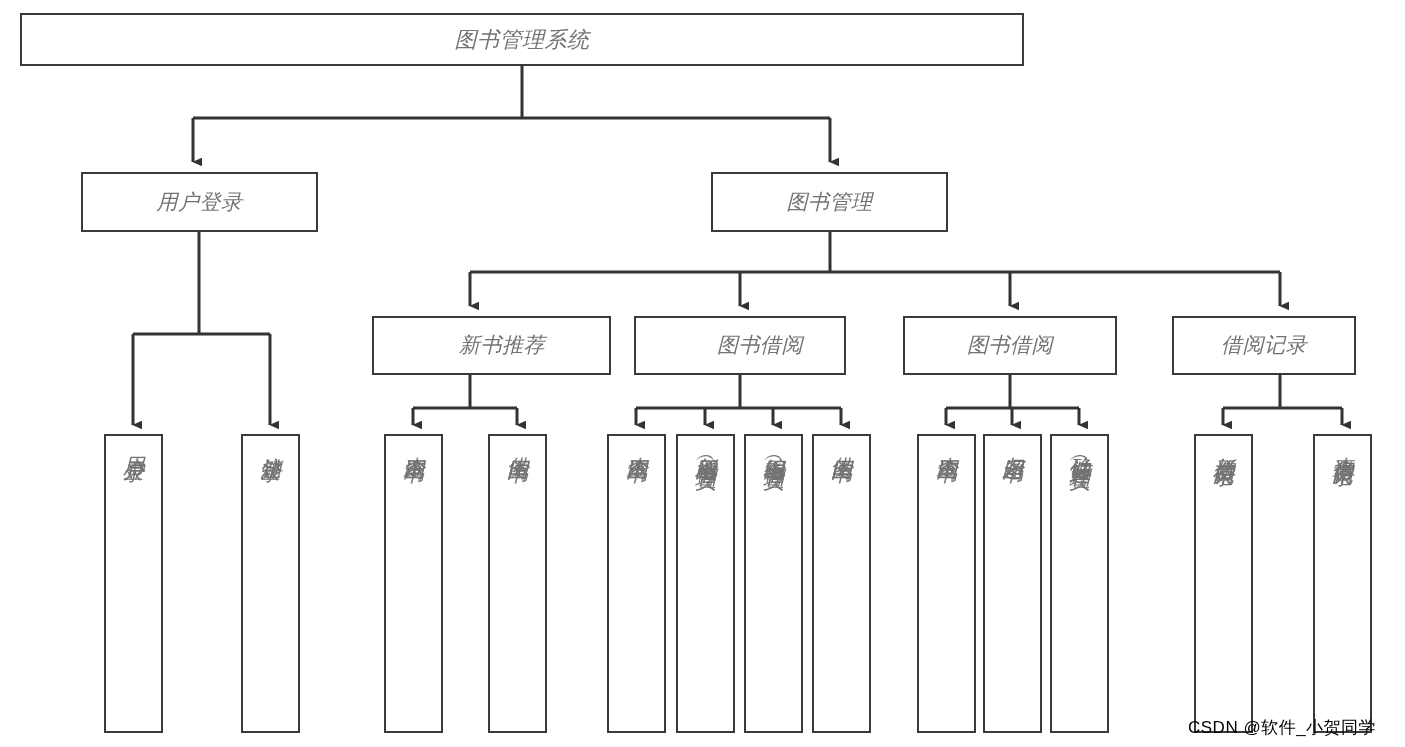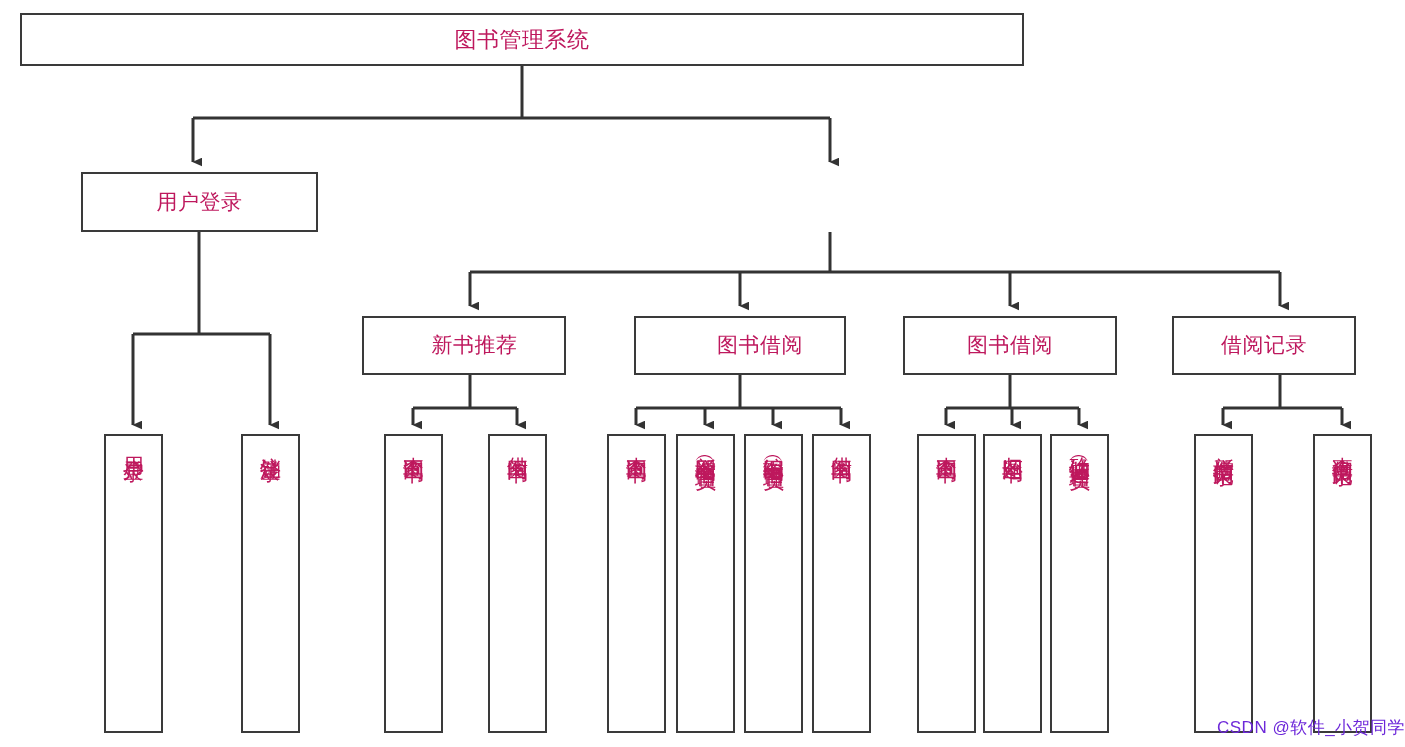--- a/index.html
+++ b/index.html
@@ -34,21 +34,22 @@
     display: flex;
     align-items: center;
     justify-content: center;
     color: #262626;
     z-index: 2;
   }
   .node-label {
     display: block;
     text-align: center;
     line-height: 1.18;
-    color: #be185d;
+    color: #737373;
+    font-style: italic;
   }
   
   .node.horiz .node-label {
     font-size: 21px;
     letter-spacing: 0.5px;
     white-space: nowrap;
   }
   .node.root .node-label {
     font-size: 22px;
   }
@@ -64,25 +65,24 @@
     font-size: 21px;
     line-height: 1.05;
     letter-spacing: 2px;
     white-space: nowrap;
   }
   .watermark {
     position: absolute;
     left: 1188px;
     top: 716px;
     font-size: 17px;
-    color: #6d28d9;
+    color: #000000;
     white-space: nowrap;
     z-index: 5;
     letter-spacing: 0.5px;
-    margin-left: 29px;
   }
 </style>
 </head>
 <body>
 
 <div id="canvas">
 
   <svg id="edges" viewBox="0 0 1405 747" xmlns="http://www.w3.org/2000/svg">
     <defs>
       <marker id="arrowhead" markerWidth="9" markerHeight="10" refX="4.5" refY="9.4" orient="auto" markerUnits="userSpaceOnUse">
@@ -134,22 +134,25 @@
     </g>
   </svg>
 
   <div class="node horiz root" style="left:20px; top:13px; width:1004px; height:53px;">
     <span class="node-label">图书管理系统</span>
   </div>
 
   <div class="node horiz" style="left:81px; top:172px; width:237px; height:60px;">
     <span class="node-label">用户登录</span>
   </div>
-
-  <div class="node horiz" style="left:362px; top:316px; width:204px; height:59px;padding-left:21px;">
+  <div class="node horiz" style="left:711px; top:172px; width:237px; height:60px;">
+    <span class="node-label">图书管理</span>
+  </div>
+
+  <div class="node horiz" style="left:372px; top:316px; width:239px; height:59px;padding-left:21px;">
     <span class="node-label">新书推荐</span>
   </div>
   <div class="node horiz" style="left:634px; top:316px; width:212px; height:59px;padding-left:40px;">
     <span class="node-label">图书借阅</span>
   </div>
   <div class="node horiz" style="left:903px; top:316px; width:214px; height:59px;">
     <span class="node-label">图书借阅</span>
   </div>
   <div class="node horiz" style="left:1172px; top:316px; width:184px; height:59px;">
     <span class="node-label">借阅记录</span>

